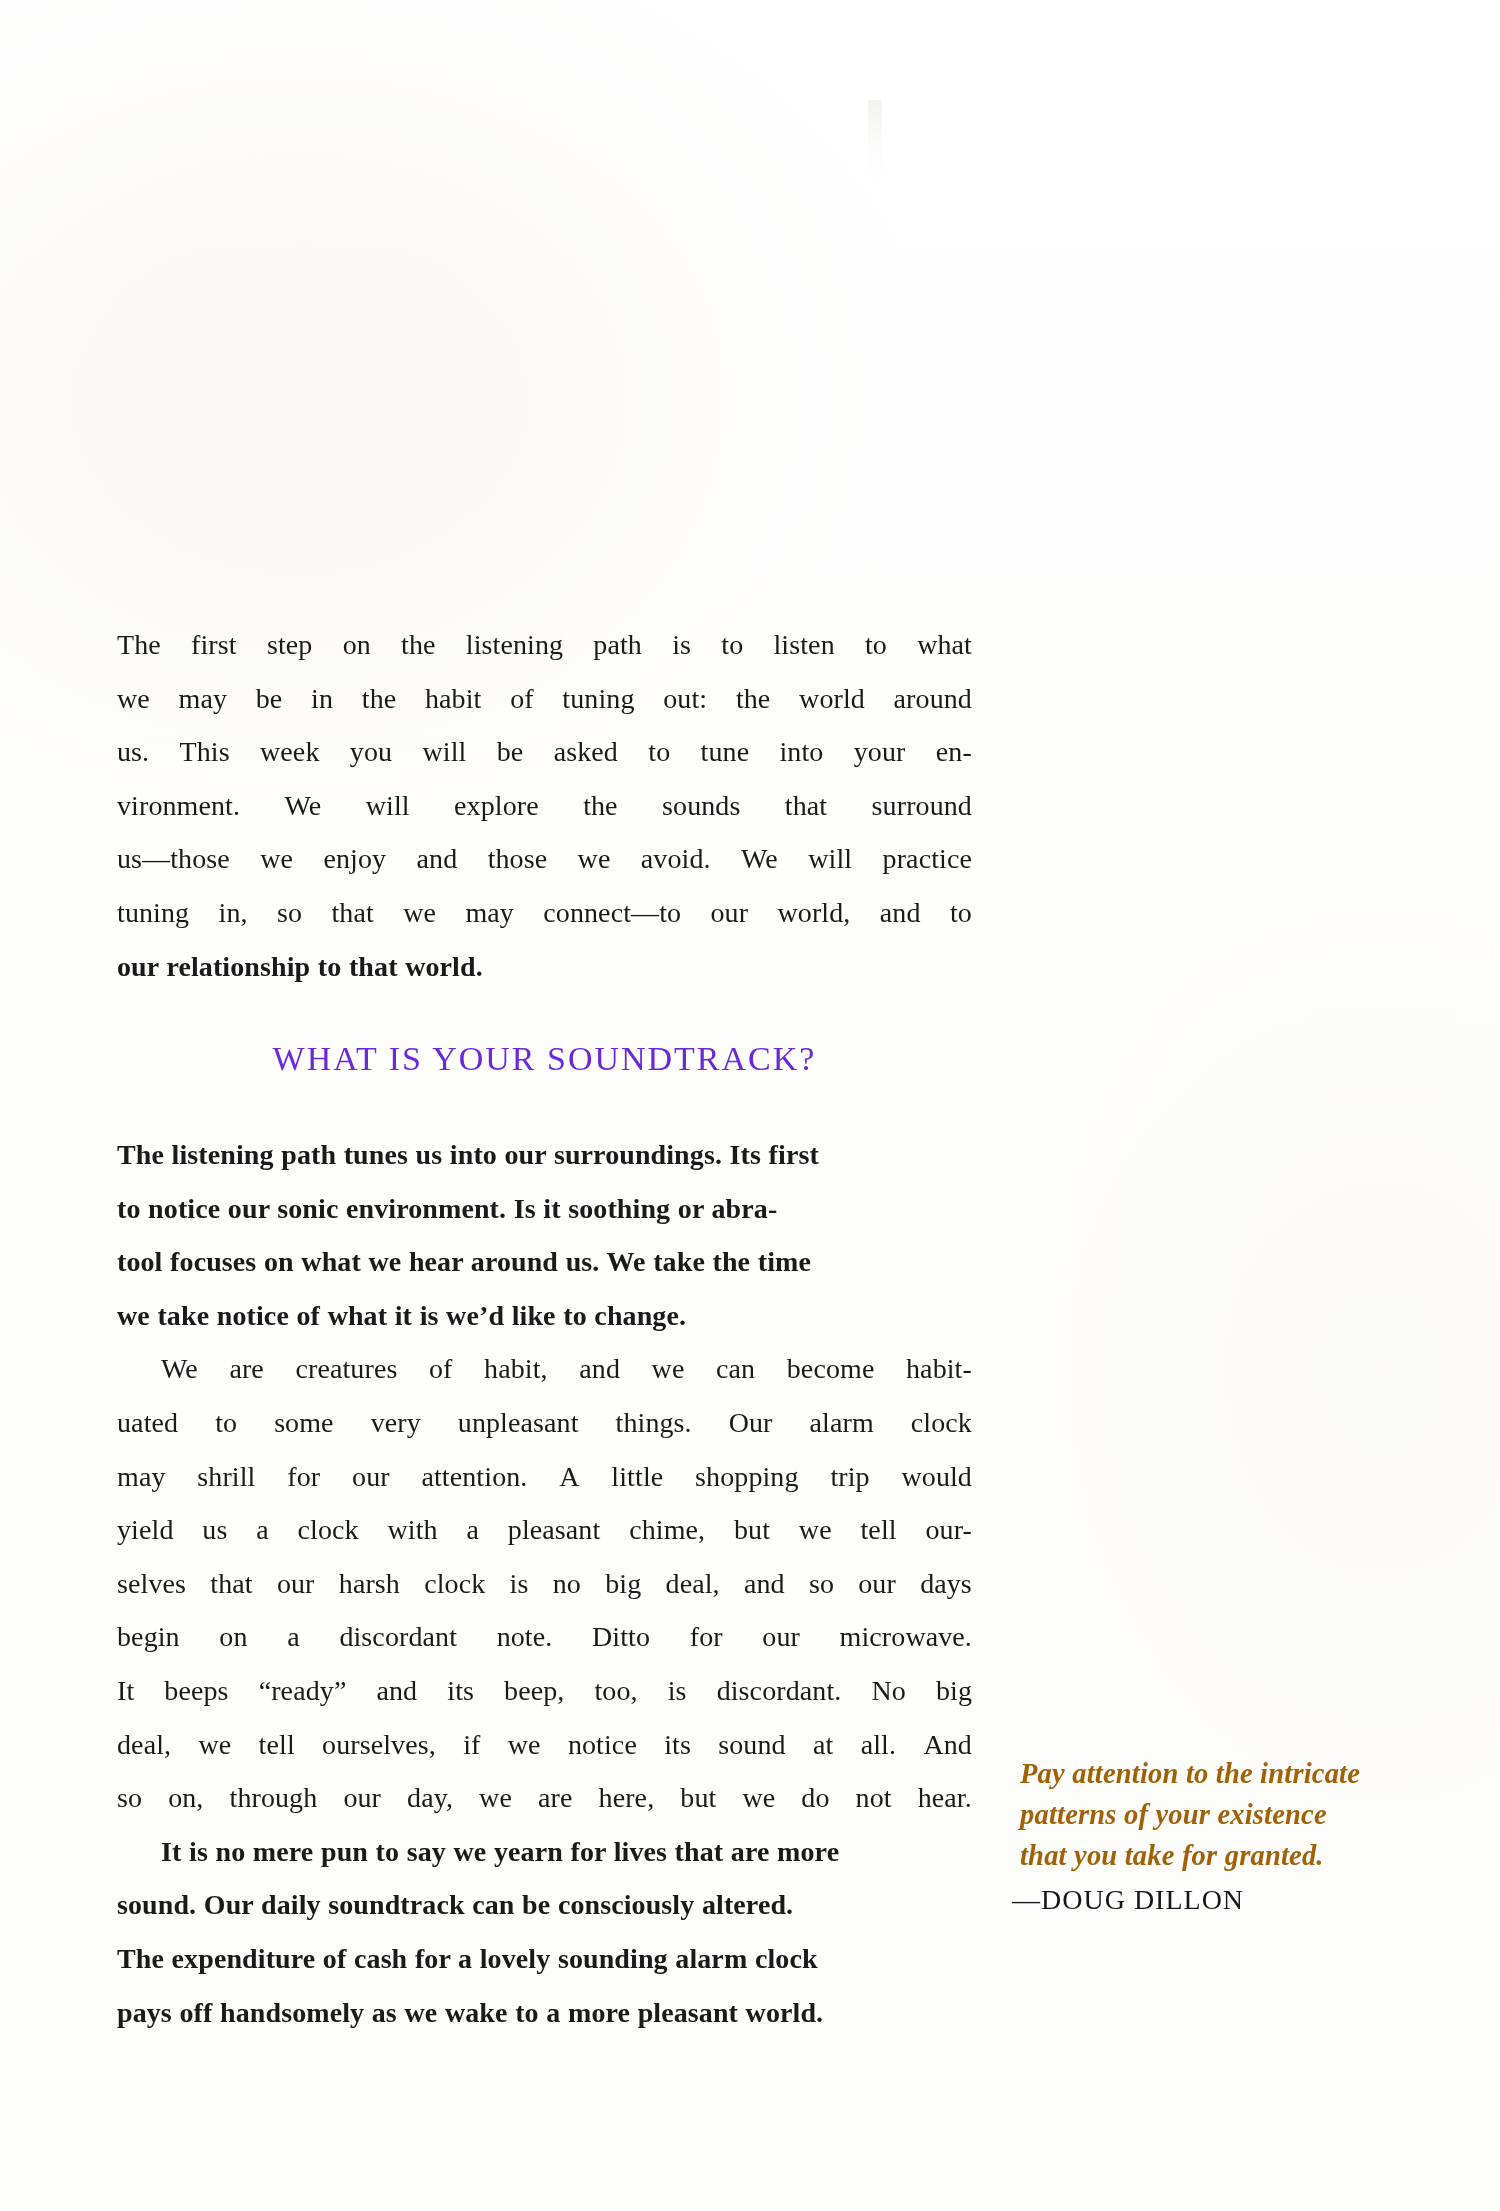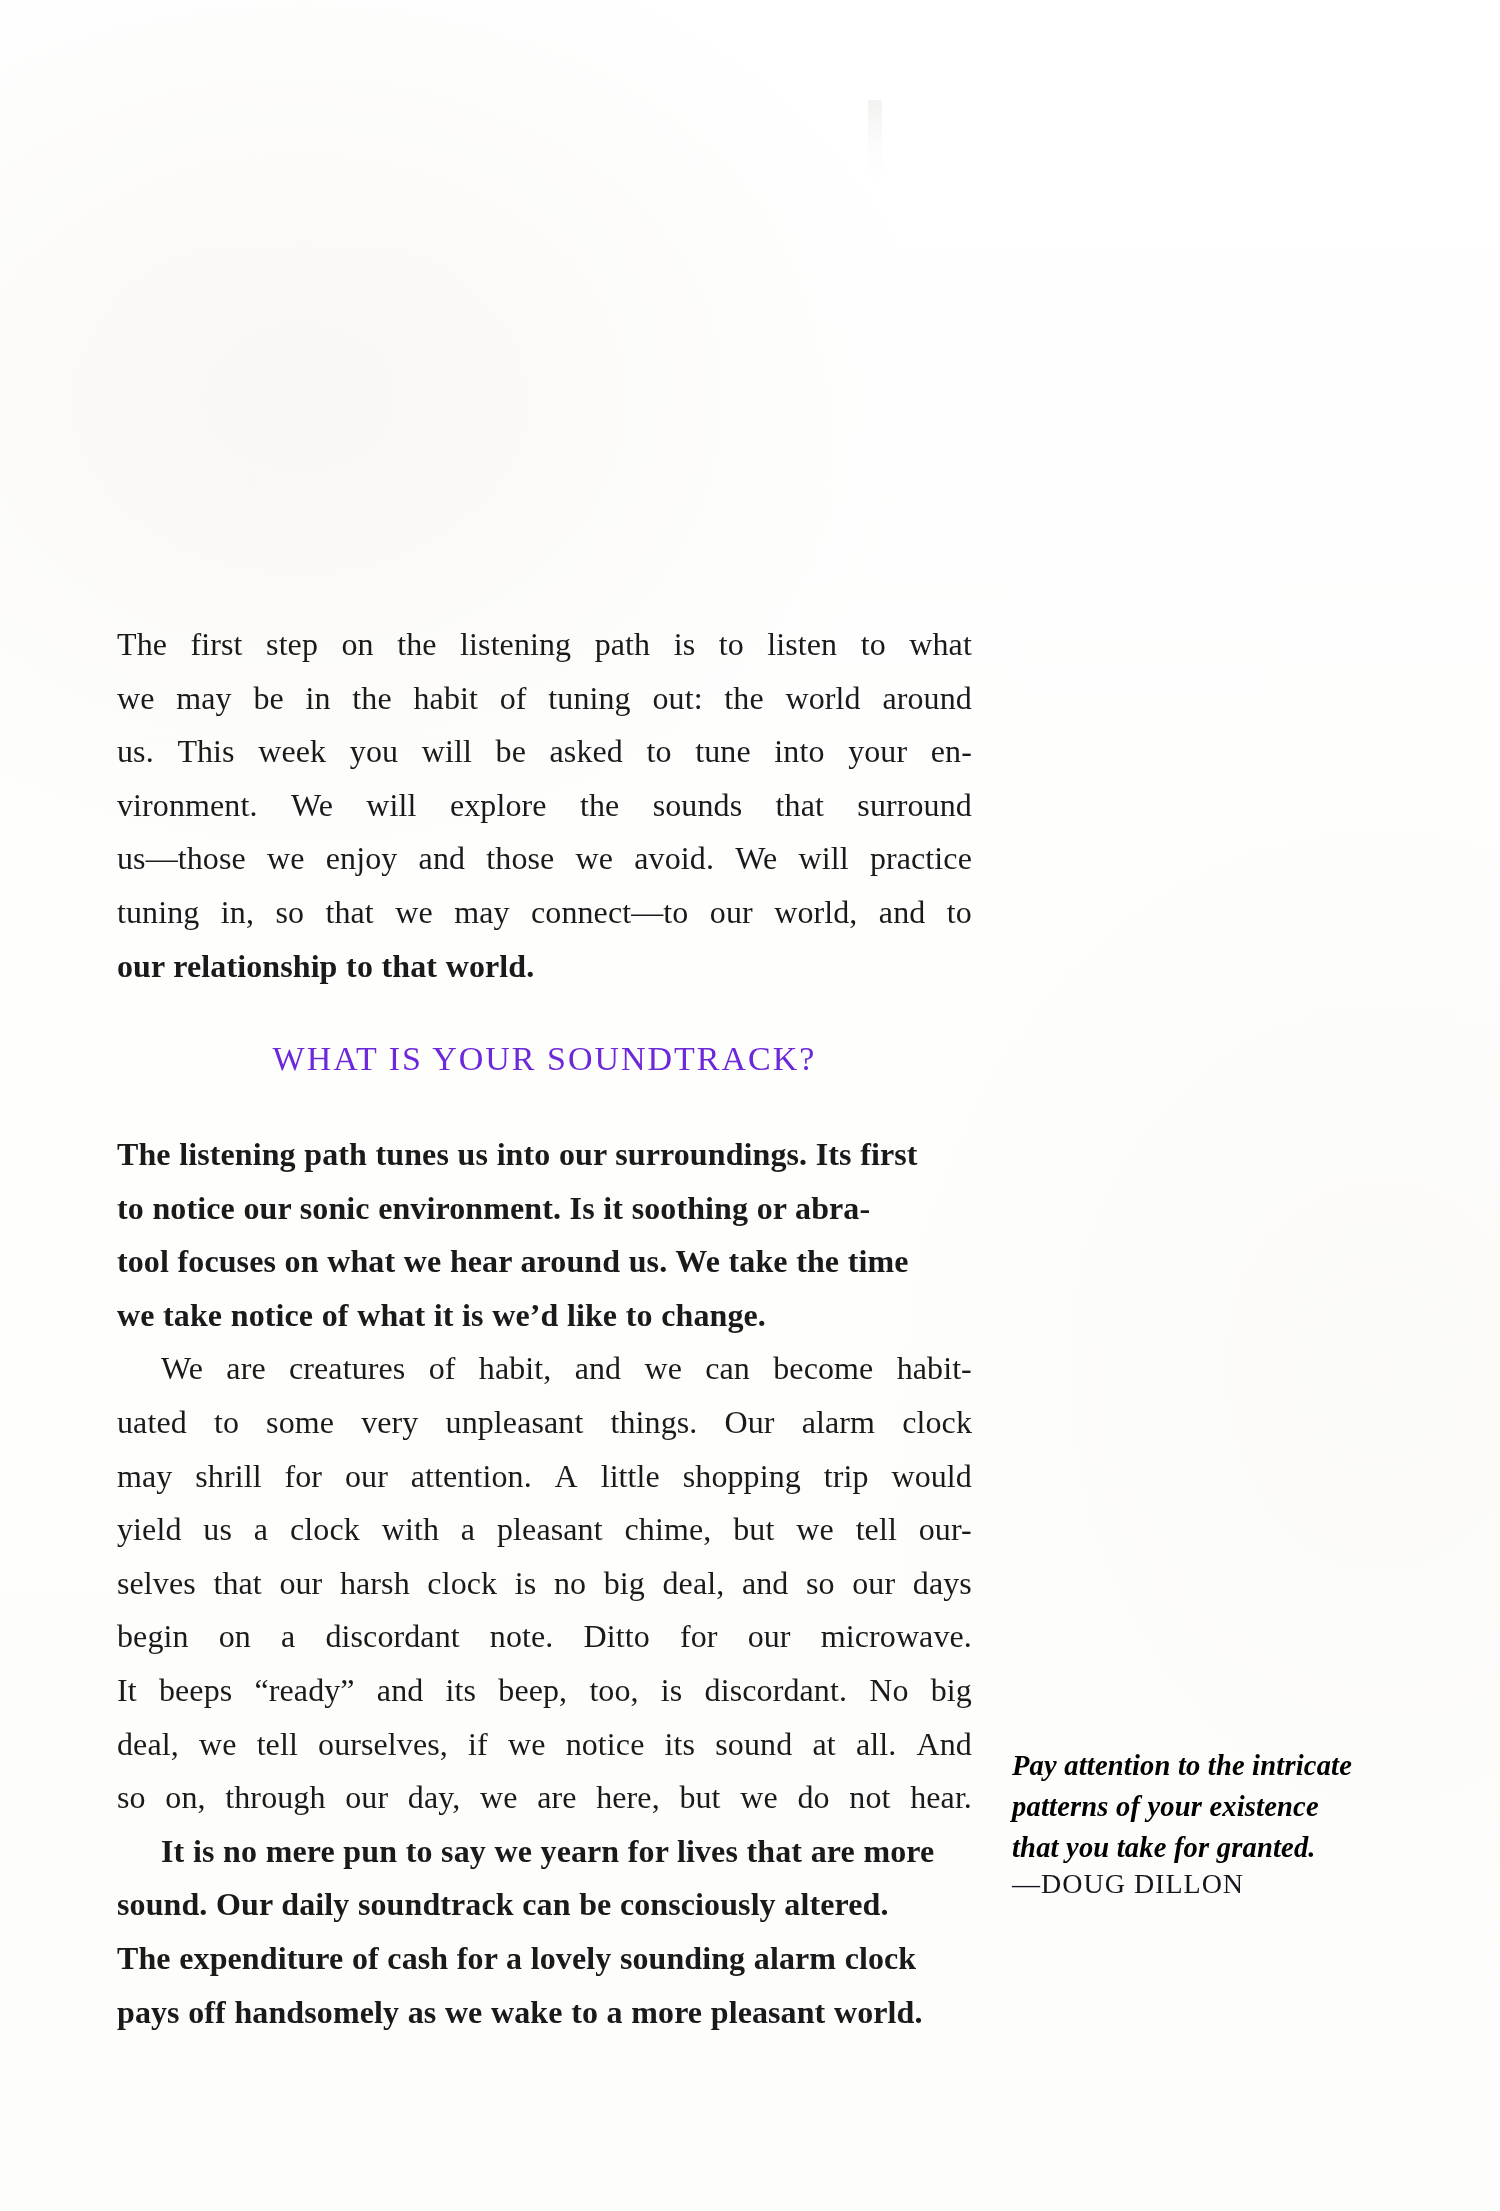--- a/index.html
+++ b/index.html
@@ -45,21 +45,21 @@
   }
 
   #body-column {
     position: absolute;
     left: 117px;
     top: 618px;
     width: 855px;
   }
 
   .para {
-    font-size: 32px;
+    font-size: 28px;
     line-height: 53.6px;
     text-align: justify;
     text-justify: inter-word;
     margin: 0;
     letter-spacing: 0.1px;
     word-spacing: 0.5px;
   }
 
   .para.lead {
     text-indent: 0;
@@ -106,22 +106,22 @@
     position: absolute;
     left: 1012px;
     top: 1745px;
     width: 372px;
   }
 
   #margin-quote {
     font-style: italic;
     font-size: 28.5px;
     line-height: 41px;
-    color: #000000;
-    margin: 0;
+    color: #a16207;
+    margin: 8px;
     letter-spacing: 0.2px;
   }
 
   #margin-attribution {
     font-size: 28px;
     letter-spacing: 1.0px;
     color: #15171c;
     white-space: nowrap;
   }
 </style>

